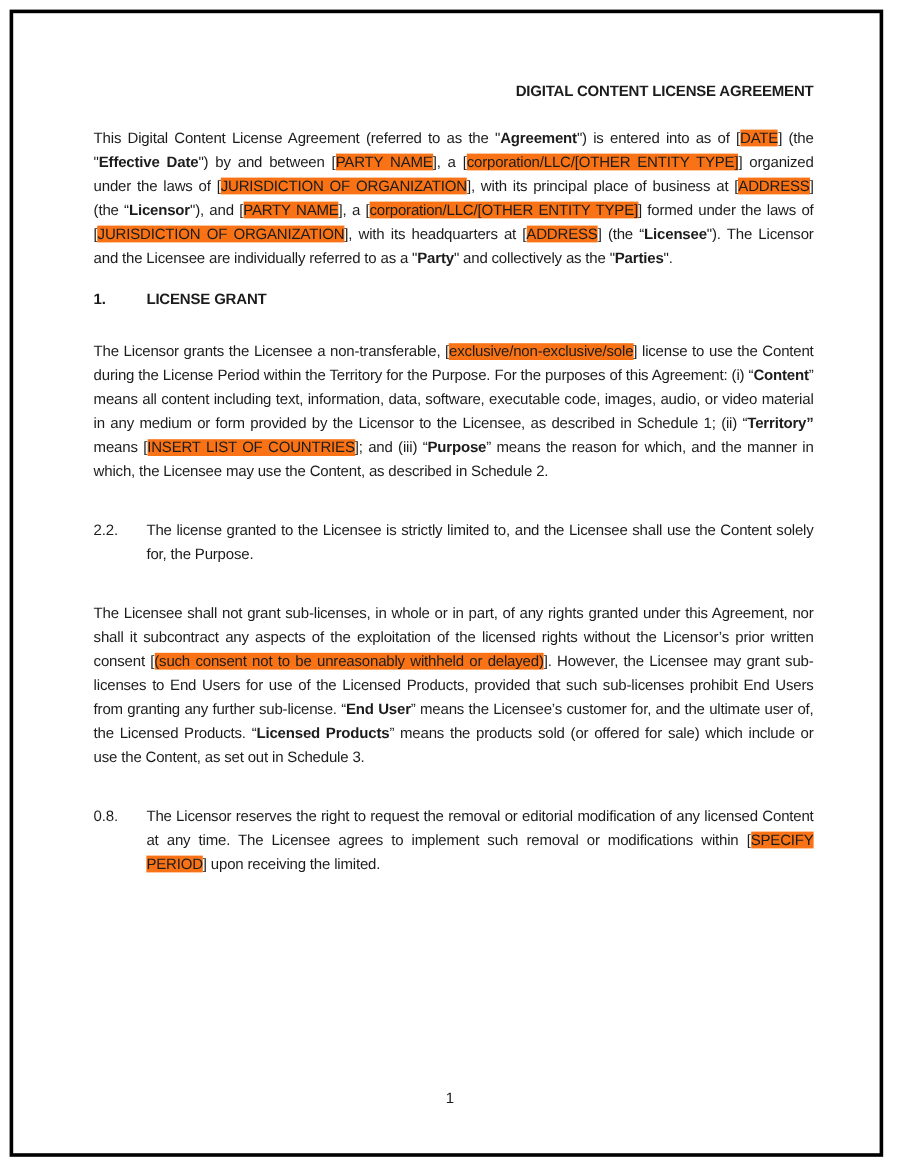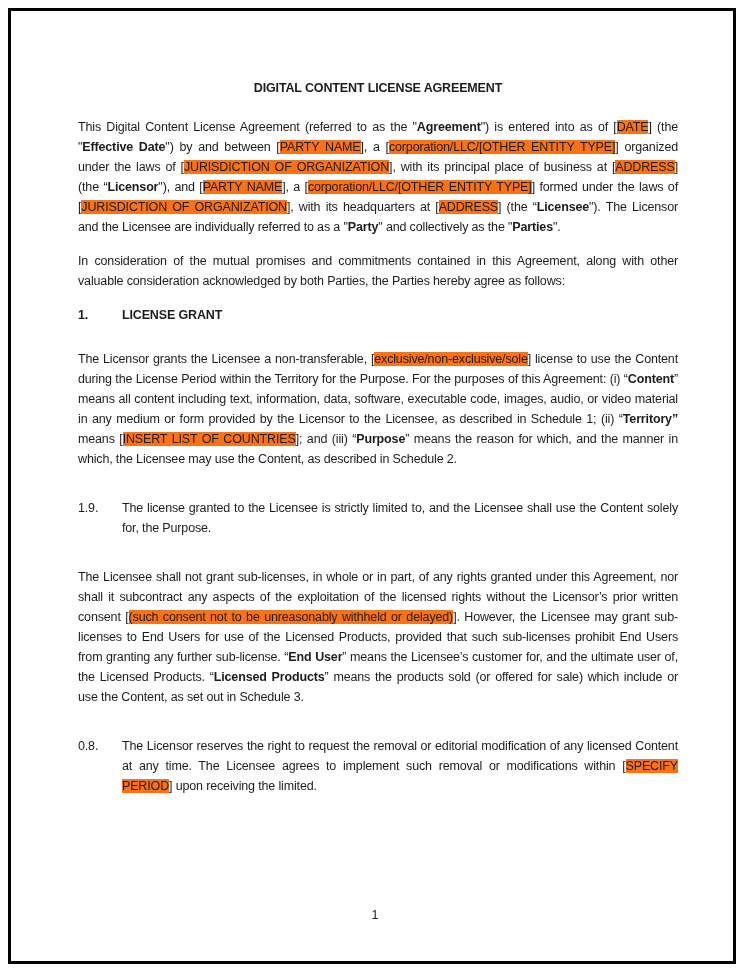--- a/index.html
+++ b/index.html
@@ -28,23 +28,23 @@
   .doc {
     position: absolute;
     left: 78px;
     top: 66px;
     width: 600px;
     font-size: 12.5px;
     line-height: 20px;
     letter-spacing: -0.15px;
   }
   .title {
-    text-align: center;
+    text-align: right;
     font-weight: bold;
-    margin: 12px 0 19px 0;
+    margin: 0 0 19px 0;
   }
   .para {
     margin: 0 0 14px 0;
     text-align: justify;
   }
   .numbered {
     display: flex;
   }
   .numbered .num {
     flex: 0 0 44px;
@@ -73,30 +73,29 @@
   }
 </style>
 </head>
 <body>
 
 <div class="frame"></div>
 
 <div class="doc" id="doc">
     <div class="title"><span class="b">DIGITAL CONTENT LICENSE AGREEMENT</span></div>
     <p class="para"><span>This Digital Content License Agreement (referred to as the "</span><span class="b">Agreement</span><span>") is entered into as of [</span><span class="hl">DATE</span><span>] (the "</span><span class="b">Effective Date</span><span>") by and between [</span><span class="hl">PARTY NAME</span><span>], a [</span><span class="hl">corporation/LLC/[OTHER ENTITY TYPE]</span><span>] organized under the laws of [</span><span class="hl">JURISDICTION OF ORGANIZATION</span><span>], with its principal place of business at [</span><span class="hl">ADDRESS</span><span>] (the “</span><span class="b">Licensor</span><span>"), and [</span><span class="hl">PARTY NAME</span><span>], a [</span><span class="hl">corporation/LLC/[OTHER ENTITY TYPE]</span><span>] formed under the laws of [</span><span class="hl">JURISDICTION OF ORGANIZATION</span><span>], with its headquarters at [</span><span class="hl">ADDRESS</span><span>] (the “</span><span class="b">Licensee</span><span>"). The Licensor and the Licensee are individually referred to as a "</span><span class="b">Party</span><span>" and collectively as the "</span><span class="b">Parties</span><span>".</span></p>
-    <p class="para"><span>In consideration of the mutual promises and commitments contained in this Agreement, along with other valuable consideration acknowledged by both Parties, the Parties hereby agree as follows:</span></p>
     <div class="numbered heading">
       <span class="num">1.</span>
       <span class="nbody"><span class="b">LICENSE GRANT</span></span>
     </div>
     <div class="numbered clause">
       <span class="nbody"><span>The Licensor grants the Licensee a non-transferable, [</span><span class="hl">exclusive/non-exclusive/sole</span><span>] license to use the Content during the License Period within the Territory for the Purpose. For the purposes of this Agreement: (i) “</span><span class="b">Content</span><span>” means all content including text, information, data, software, executable code, images, audio, or video material in any medium or form provided by the Licensor to the Licensee, as described in Schedule 1; (ii) “</span><span class="b">Territory”</span><span> means [</span><span class="hl">INSERT LIST OF COUNTRIES</span><span>]; and (iii) “</span><span class="b">Purpose</span><span>” means the reason for which, and the manner in which, the Licensee may use the Content, as described in Schedule 2.</span></span>
     </div>
     <div class="numbered clause">
-      <span class="num">1.9.</span>
+      <span class="num">2.2.</span>
       <span class="nbody"><span>The license granted to the Licensee is strictly limited to, and the Licensee shall use the Content solely for, the Purpose.</span></span>
     </div>
     <div class="numbered clause">
       <span class="nbody"><span>The Licensee shall not grant sub-licenses, in whole or in part, of any rights granted under this Agreement, nor shall it subcontract any aspects of the exploitation of the licensed rights without the Licensor’s prior written consent [</span><span class="hl">(such consent not to be unreasonably withheld or delayed)</span><span>]. However, the Licensee may grant sub-licenses to End Users for use of the Licensed Products, provided that such sub-licenses prohibit End Users from granting any further sub-license. “</span><span class="b">End User</span><span>” means the Licensee’s customer for, and the ultimate user of, the Licensed Products. “</span><span class="b">Licensed Products</span><span>” means the products sold (or offered for sale) which include or use the Content, as set out in Schedule 3.</span></span>
     </div>
     <div class="numbered clause">
       <span class="num">0.8.</span>
       <span class="nbody"><span>The Licensor reserves the right to request the removal or editorial modification of any licensed Content at any time. The Licensee agrees to implement such removal or modifications within [</span><span class="hl">SPECIFY PERIOD</span><span>] upon receiving the limited.</span></span>
     </div>
   </div>

